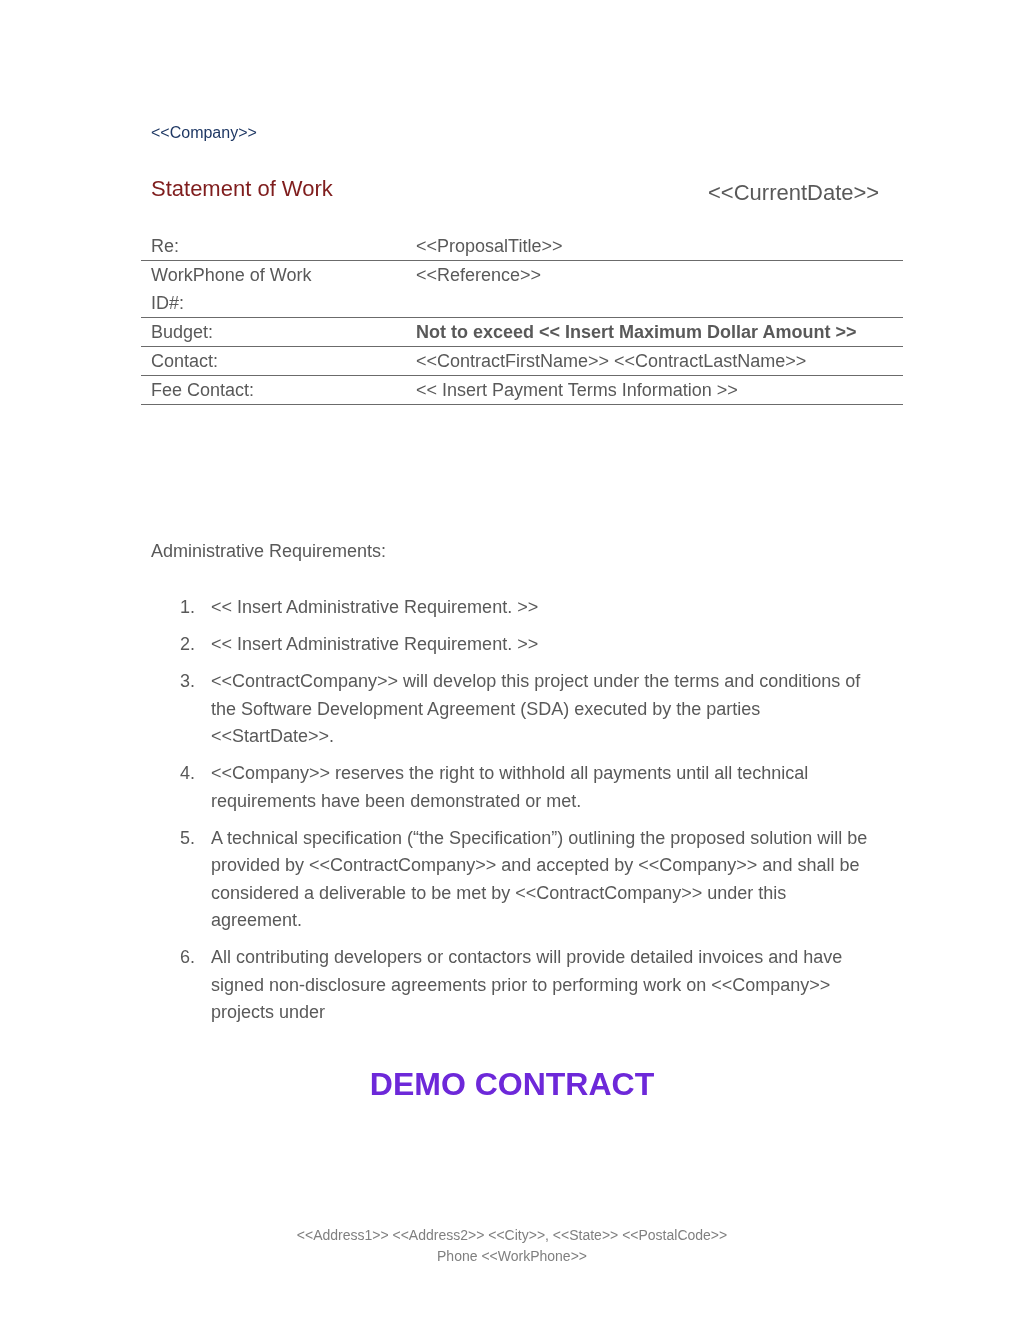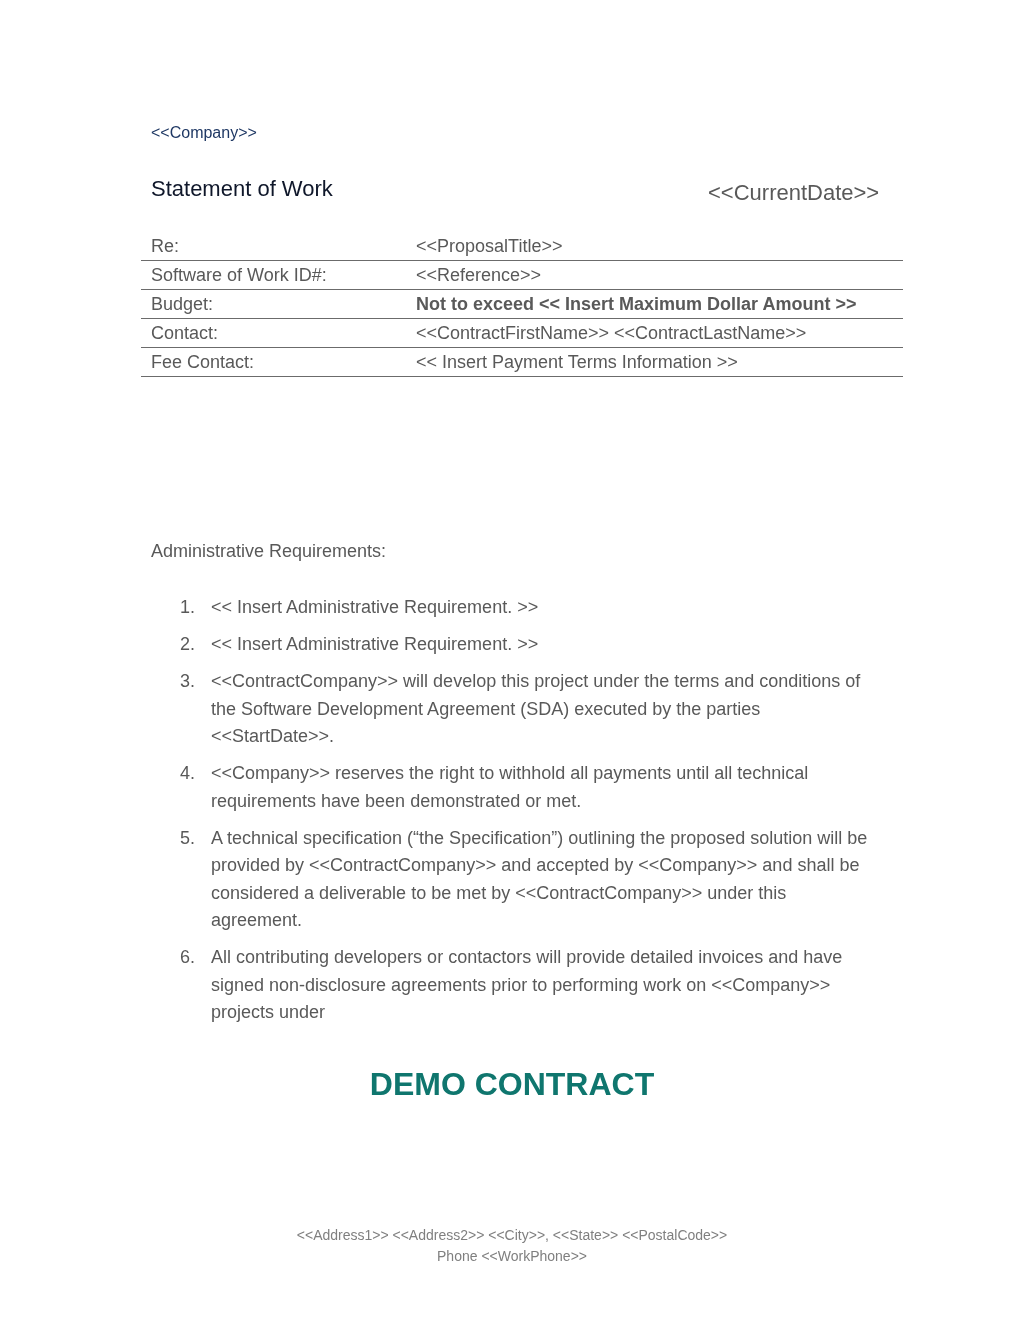--- a/index.html
+++ b/index.html
@@ -7,21 +7,21 @@
     width: 1024px; height: 1325px; position: relative; overflow: hidden;
     font-family: "Liberation Sans", "DejaVu Sans", sans-serif;
     color: #595959;
   }
   .company {
     position: absolute; left: 151px; top: 124px;
     font-size: 16px; color: #1f3864; text-align: right;
   }
   .title {
     position: absolute; left: 151px; top: 176px;
-    font-size: 22px; color: #0f172a;
+    font-size: 22px; color: #7f1d1d;
   }
   .date {
     position: absolute; left: 708px; top: 180px;
     font-size: 22px; color: #595959;
   }
   table.info {
     position: absolute; left: 141px; top: 232px; width: 762px;
     border-collapse: collapse; font-size: 18px; color: #595959;
   }
   table.info td {
@@ -36,42 +36,42 @@
   }
   ol.reqs {
     position: absolute; left: 151px; top: 594px; width: 730px;
     margin: 0; padding: 0; list-style: none;
     font-size: 18px; color: #595959; line-height: 27.5px;
   }
   ol.reqs li { position: relative; padding-left: 60px; margin-bottom: 9.5px; }
   ol.reqs li .num { position: absolute; left: 29px; top: 0; }
   .demo {
     position: absolute; left: 0; width: 1024px; top: 1066px;
-    text-align: center; font-size: 32px; font-weight: bold; color: #0f766e;
+    text-align: center; font-size: 32px; font-weight: bold; color: #6d28d9;
   }
   .footer {
     position: absolute; left: 0; width: 1024px; top: 1225px;
     text-align: center; font-size: 14px; color: #7f7f7f; line-height: 21px;
   }
 </style>
 </head>
 <body>
 
 <div class="company">&lt;&lt;Company&gt;&gt;</div>
 <div class="title">Statement of Work</div>
 <div class="date">&lt;&lt;CurrentDate&gt;&gt;</div>
 
 <table class="info">
   <tbody>
     <tr>
       <td class="label">Re:</td>
       <td class="value">&lt;&lt;ProposalTitle&gt;&gt;</td>
     </tr>
     <tr>
-      <td class="label" style="width:185px;padding-right:70px;">Software of Work ID#:</td>
+      <td class="label" style="width:185px;padding-right:70px;">WorkPhone of Work ID#:</td>
       <td class="value">&lt;&lt;Reference&gt;&gt;</td>
     </tr>
     <tr>
       <td class="label">Budget:</td>
       <td class="value" style="padding-right:30px;font-weight:bold;">Not to exceed &lt;&lt; Insert Maximum Dollar Amount &gt;&gt;</td>
     </tr>
     <tr>
       <td class="label">Contact:</td>
       <td class="value">&lt;&lt;ContractFirstName&gt;&gt; &lt;&lt;ContractLastName&gt;&gt;</td>
     </tr>

